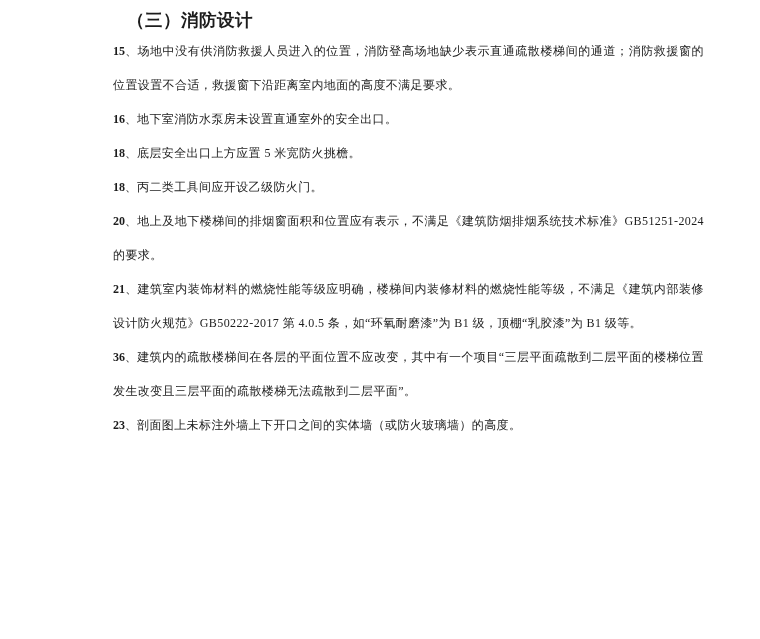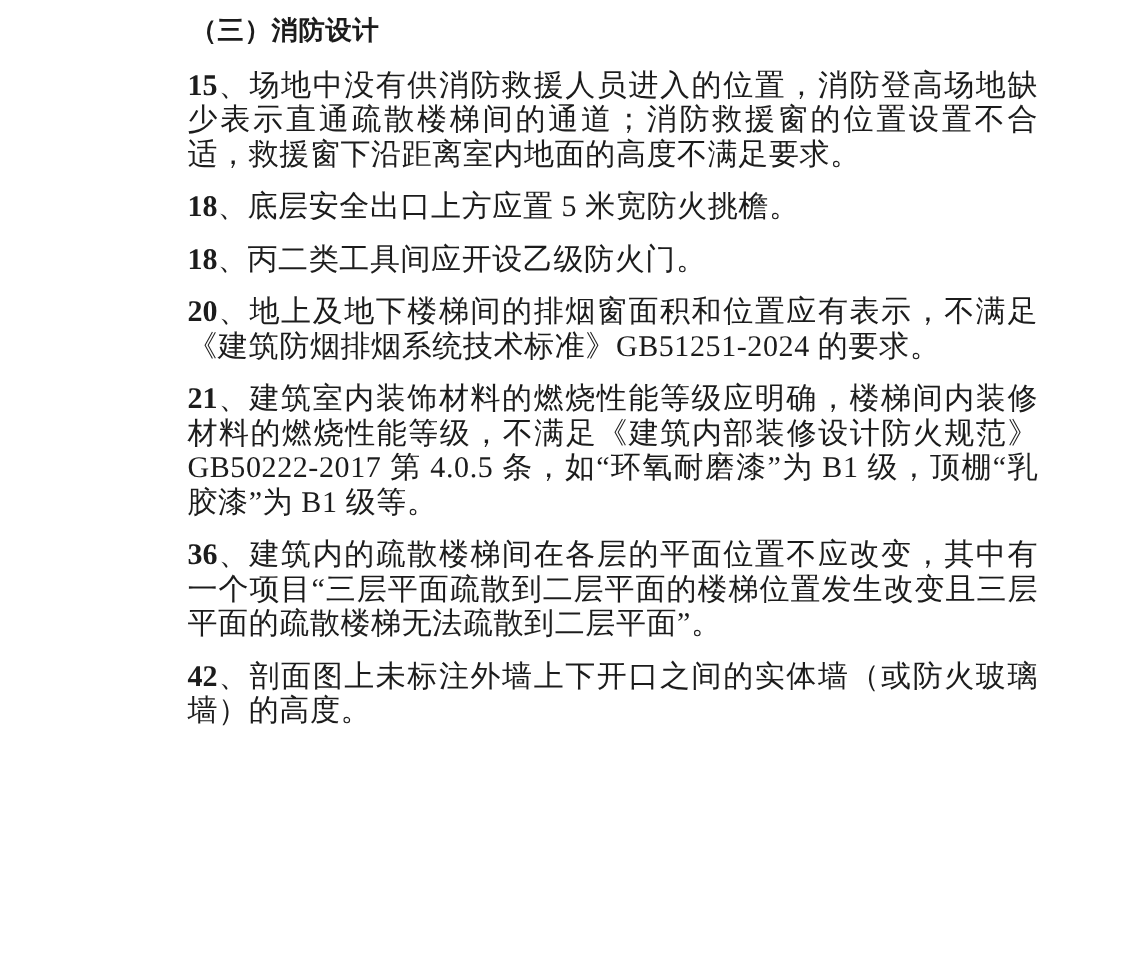--- a/index.html
+++ b/index.html
@@ -20,23 +20,23 @@
   }
   .heading {
     margin: 0 0 0 14px;
     font-size: 17.5px;
     font-weight: bold;
     line-height: 28px;
     letter-spacing: 0.5px;
     white-space: nowrap;
   }
   .item {
-    margin: 12px;
-    font-size: 20px;
-    line-height: 23px;
+    margin: 0;
+    font-size: 12px;
+    line-height: 34px;
     text-align: justify;
     text-align-last: left;
     text-justify: inter-character;
     letter-spacing: 0.4px;
   }
   .item .num {
     font-weight: bold;
     letter-spacing: 0;
   }
   .item .sep {
@@ -45,27 +45,28 @@
 </style>
 </head>
 <body>
 
 <div class="page">
 
   <h2 class="heading">（三）消防设计</h2>
 
   <p class="item"><span class="num">15</span><span class="sep">、</span><span>场地中没有供消防救援人员进入的位置，消防登高场地缺少表示直通疏散楼梯间的通道；消防救援窗的位置设置不合适，救援窗下沿距离室内地面的高度不满足要求。</span></p>
 
+  <p class="item"><span class="num">16</span><span class="sep">、</span><span>地下室消防水泵房未设置直通室外的安全出口。</span></p>
 
 
   <p class="item"><span class="num">18</span><span class="sep">、</span><span>底层安全出口上方应置 5 米宽防火挑檐。</span></p>
 
   <p class="item"><span class="num">18</span><span class="sep">、</span><span>丙二类工具间应开设乙级防火门。</span></p>
 
   <p class="item"><span class="num">20</span><span class="sep">、</span><span>地上及地下楼梯间的排烟窗面积和位置应有表示，不满足《建筑防烟排烟系统技术标准》GB51251-2024 的要求。</span></p>
 
   <p class="item"><span class="num">21</span><span class="sep">、</span><span>建筑室内装饰材料的燃烧性能等级应明确，楼梯间内装修材料的燃烧性能等级，不满足《建筑内部装修设计防火规范》GB50222-2017 第 4.0.5 条，如“环氧耐磨漆”为 B1 级，顶棚“乳胶漆”为 B1 级等。</span></p>
 
   <p class="item"><span class="num">36</span><span class="sep">、</span><span>建筑内的疏散楼梯间在各层的平面位置不应改变，其中有一个项目“三层平面疏散到二层平面的楼梯位置发生改变且三层平面的疏散楼梯无法疏散到二层平面”。</span></p>
 
-  <p class="item"><span class="num">42</span><span class="sep">、</span><span>剖面图上未标注外墙上下开口之间的实体墙（或防火玻璃墙）的高度。</span></p>
+  <p class="item"><span class="num">23</span><span class="sep">、</span><span>剖面图上未标注外墙上下开口之间的实体墙（或防火玻璃墙）的高度。</span></p>
 
 </div>
 
 </body></html>

